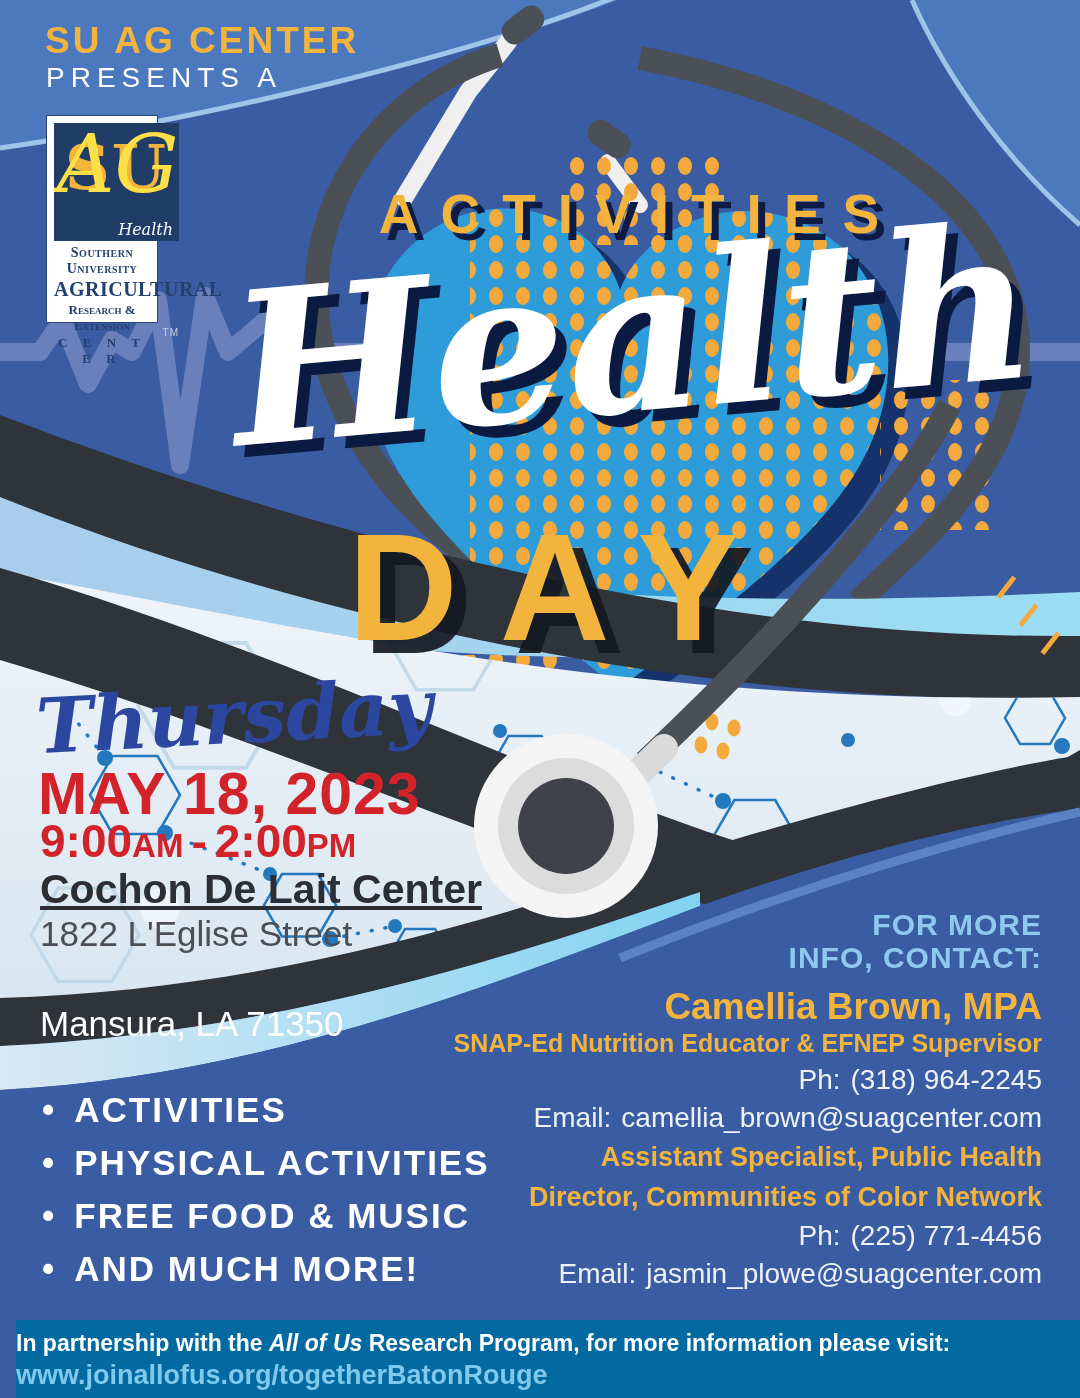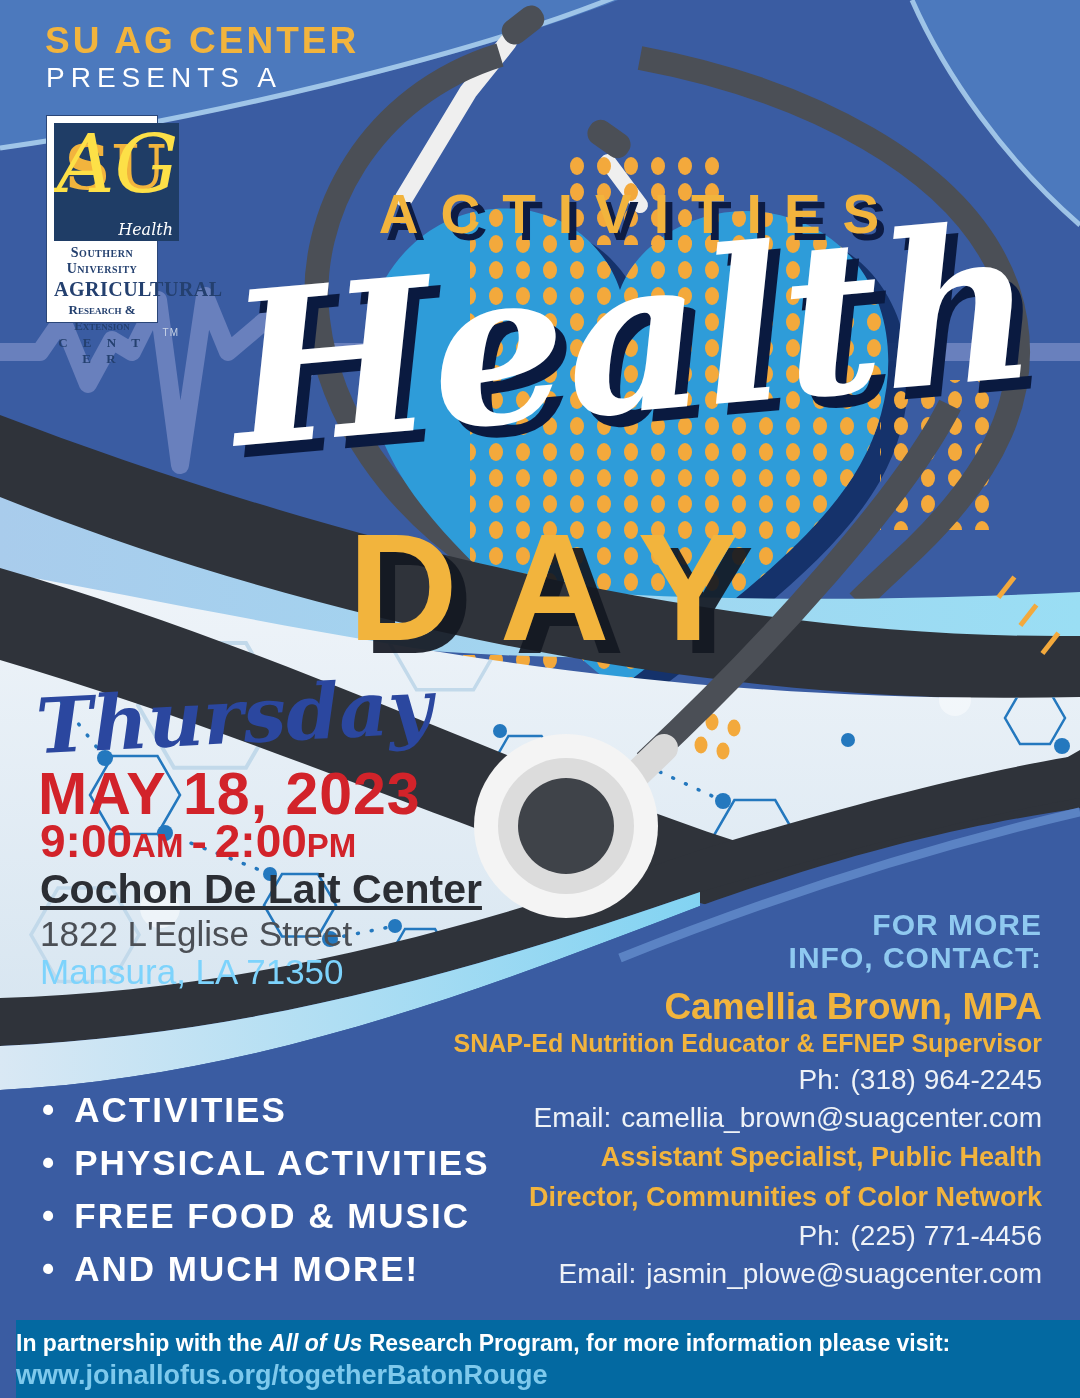--- a/index.html
+++ b/index.html
@@ -40,21 +40,21 @@
 
   
   .weekday{left:36px;top:672px;color:#2B479F;font-family:"DejaVu Serif",serif;font-style:italic;
            font-weight:bold;font-size:76px;transform:rotate(-3deg);}
   .date{left:38px;top:760px;color:#D2232A;font-size:59px;font-weight:bold;letter-spacing:1px;}
   .time{left:40px;top:814px;color:#D2232A;font-weight:bold;font-size:46px;white-space:nowrap;}
   .time .suffix{font-size:33px;}
   .time .sep{margin:0 8px;}
   .venue{left:40px;top:866px;color:#2B2E34;font-size:41px;font-weight:bold;text-decoration:underline;}
   .street{left:40px;top:914px;color:#4B4F55;font-size:35px;}
-  .city{left:40px;top:952px;color:#7dd3fc;font-size:35px;text-align:right;}
+  .city{left:40px;top:1004px;color:#ffffff;font-size:35px;text-align:right;}
 
   
   .highlights{left:42px;top:1090px;color:#FFFFFF;}
   .hl-item{font-size:35px;font-weight:bold;letter-spacing:2px;margin-bottom:13px;white-space:nowrap;}
   .hl-item::before{content:"•";margin-right:18px;}
 
   
   .contact{right:38px;top:908px;width:640px;text-align:right;}
   .c-head{color:#8FC9F0;font-size:30px;font-weight:bold;letter-spacing:1px;line-height:33px;}
   .c-name{color:#F2B43D;font-size:37px;font-weight:bold;margin-top:12px;}

